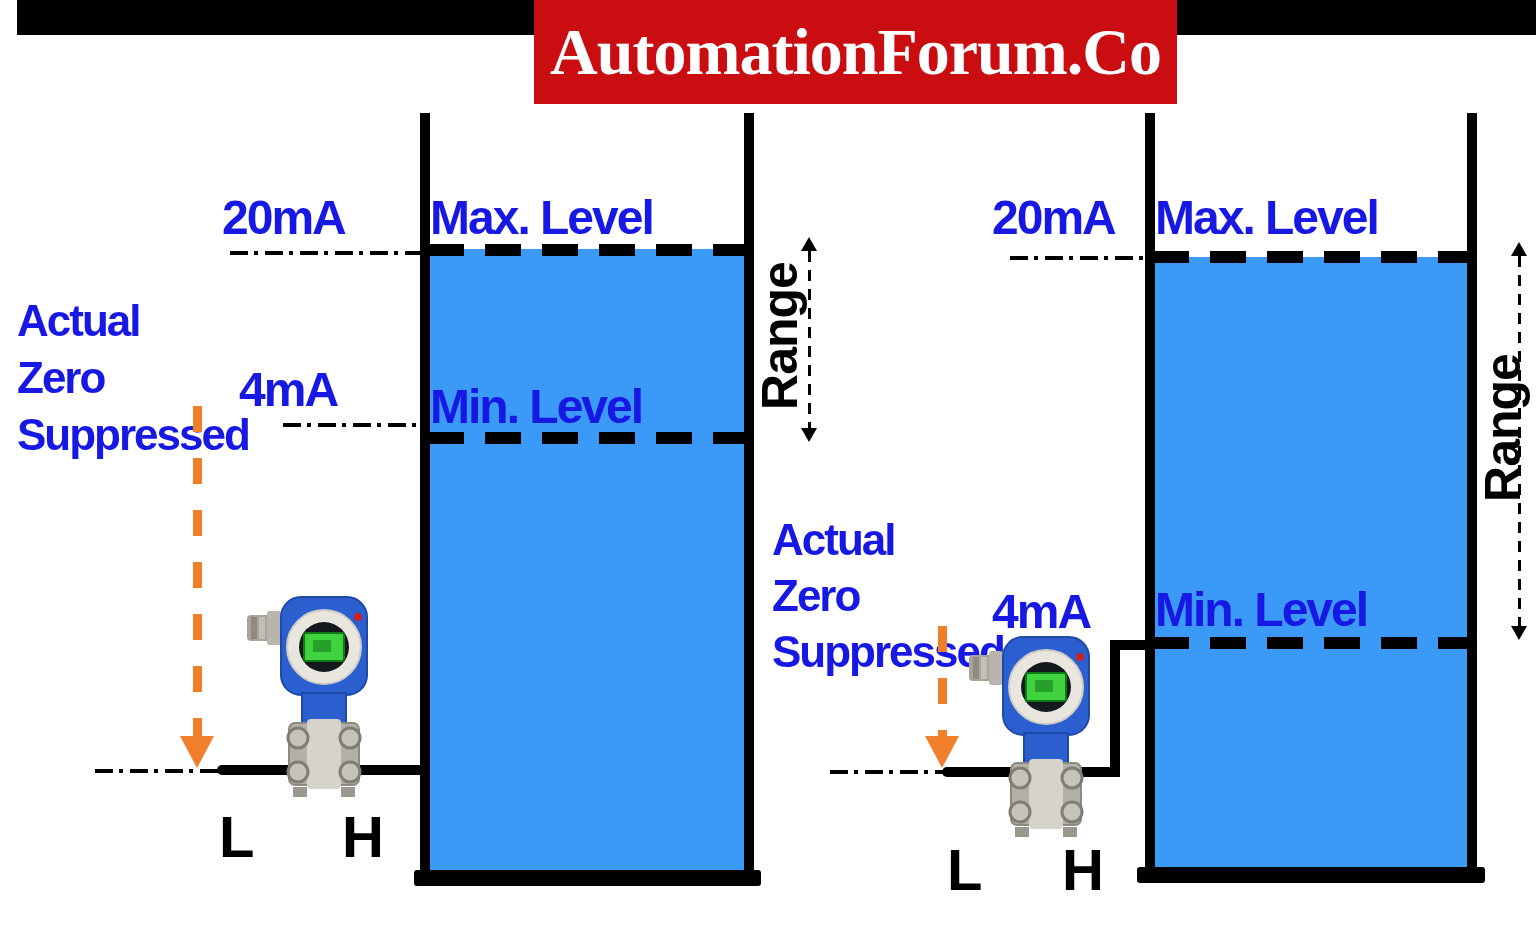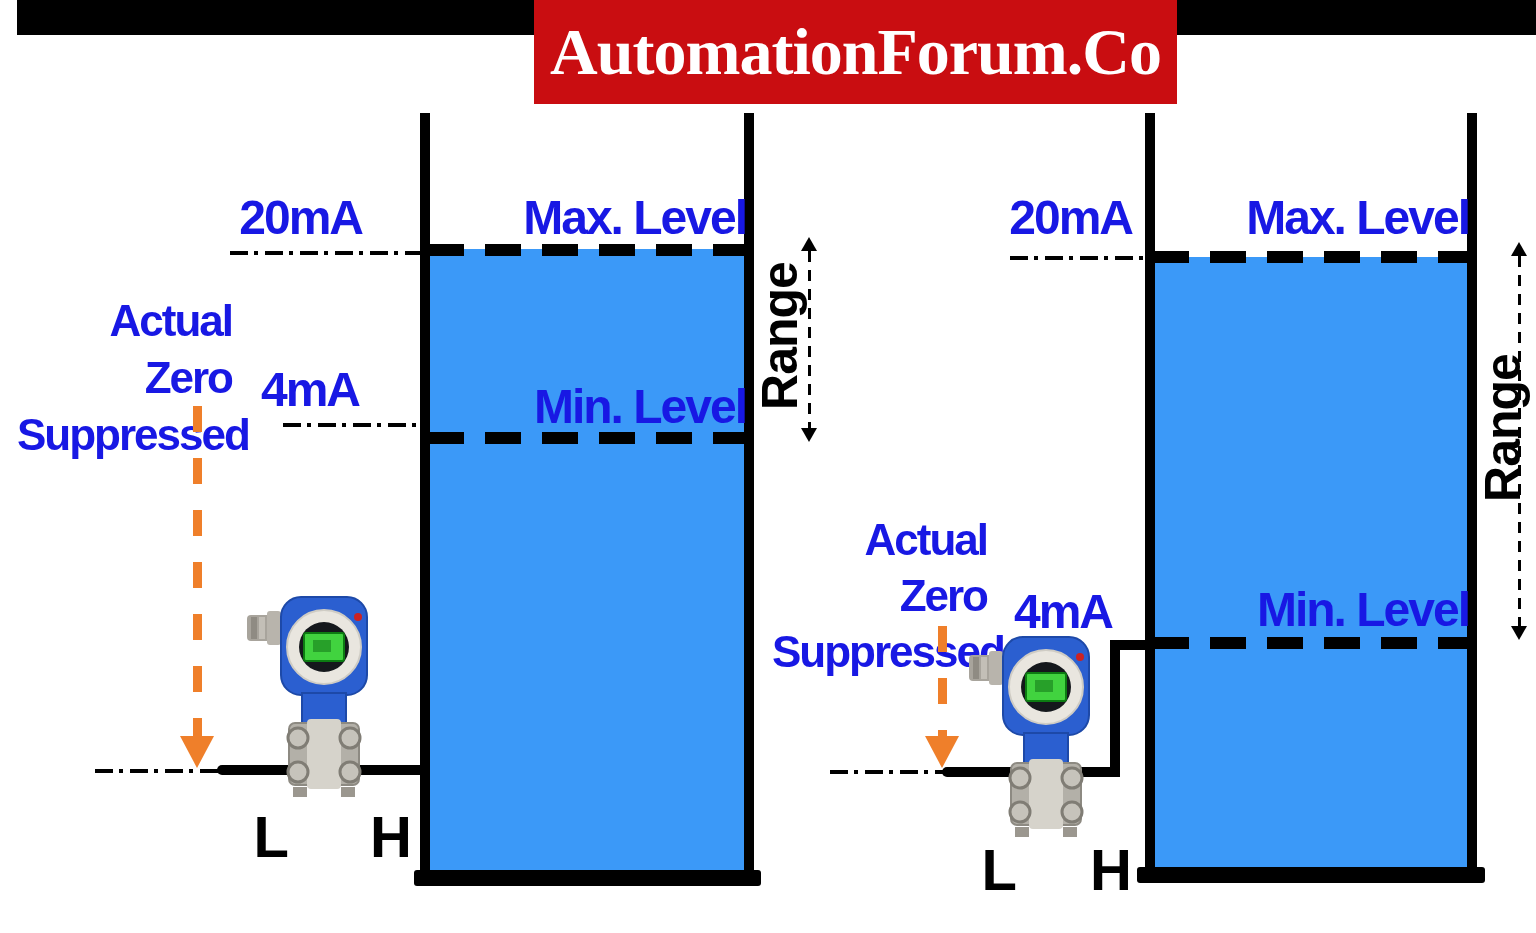--- a/index.html
+++ b/index.html
@@ -13,21 +13,21 @@
   .water{background:#3b99f8;}
   .lvl-dash{height:12px;background:repeating-linear-gradient(90deg,#000 0 36px,transparent 36px 57px);}
   .dashdot{height:4px;background:repeating-linear-gradient(90deg,#000 0 18px,transparent 18px 24px,#000 24px 28px,transparent 28px 35px);}
   .v-dash{width:3px;background:repeating-linear-gradient(180deg,#000 0 11px,transparent 11px 19px);}
   .orange-dash{width:9px;background:repeating-linear-gradient(180deg,#ef7f2a 0 26px,transparent 26px 52px);}
   .tri-up{width:0;height:0;border-left:8px solid transparent;border-right:8px solid transparent;border-bottom:14px solid #000;}
   .tri-down{width:0;height:0;border-left:8px solid transparent;border-right:8px solid transparent;border-top:14px solid #000;}
   .tri-orange-down{width:0;height:0;border-left:17px solid transparent;border-right:17px solid transparent;border-top:32px solid #ef7f2a;}
   .blue-label{color:#1818e4;font-weight:bold;letter-spacing:-2px;line-height:1;}
   .black-label{color:#000;font-weight:bold;line-height:1;}
-  .ctr{text-align:right;}
+  .ctr{text-align:left;}
   .banner{
     background:#c90d11;color:#ffffff;display:flex;align-items:center;justify-content:center;
     font-family:"Liberation Serif", serif;font-weight:bold;font-size:66px;letter-spacing:-1px;
   }
   .topbar{background:#000;}
   .rot{display:flex;align-items:center;justify-content:center;}
   .rot > span{transform:rotate(-90deg);white-space:nowrap;font-weight:bold;font-size:50px;color:#000;letter-spacing:-1px;}
   .pipe{background:#000;}
 </style>
 </head>

